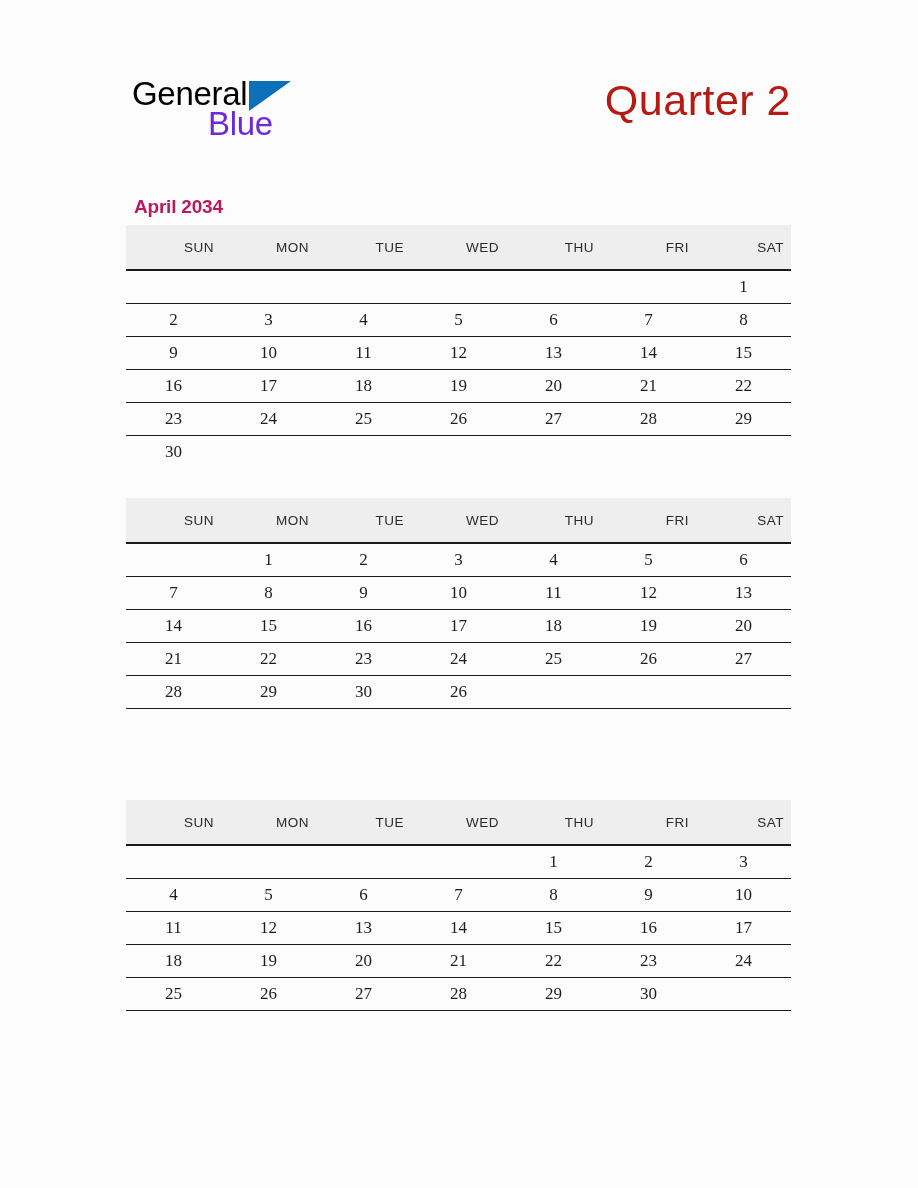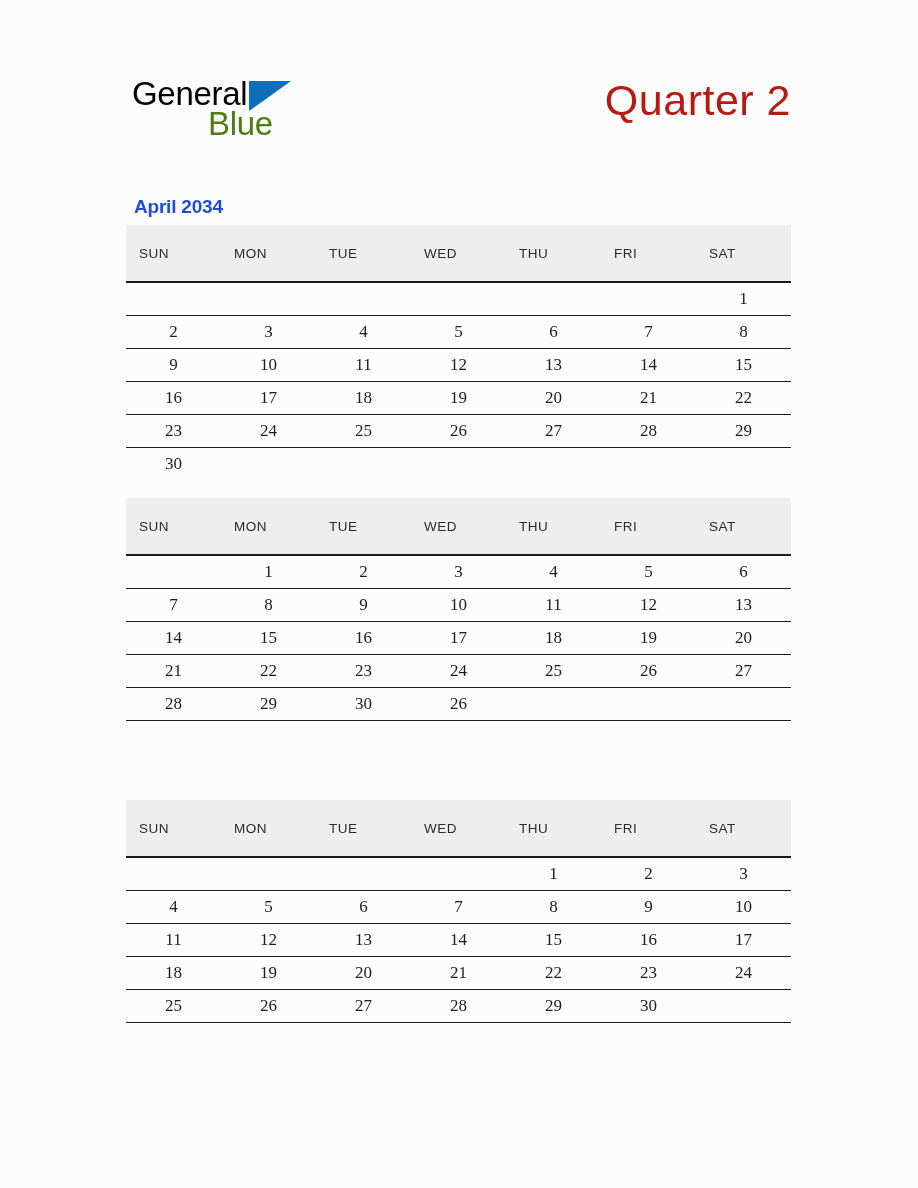--- a/index.html
+++ b/index.html
@@ -66,21 +66,21 @@
     position: relative;
     top: 7px;
   }
   .logo-row2 {
     position: absolute;
     left: 76px;
     top: 30px;
     font-family: "Liberation Sans", sans-serif;
     font-size: 33px;
     font-weight: 400;
-    color: #4d7c0f;
+    color: #6d28d9;
     letter-spacing: -0.3px;
     line-height: 40px;
   }
 
   .quarter-title {
     position: absolute;
     right: 0;
     top: 6px;
     font-family: "Liberation Sans", sans-serif;
     font-size: 43px;
@@ -98,45 +98,45 @@
     width: 665px;
   }
   #month-0 { top: 196px; }
   #month-1 { top: 494px; }
   #month-2 { top: 796px; }
 
   .month-title {
     font-family: "Liberation Sans", sans-serif;
     font-size: 19px;
     font-weight: bold;
-    color: #1d4ed8;
+    color: #be185d;
     letter-spacing: -0.2px;
     height: 25px;
     line-height: 22px;
     padding-left: 8px;
   }
 
   table.cal {
     border-collapse: collapse;
     width: 665px;
     table-layout: fixed;
     margin-top: 4px;
   }
   table.cal th {
     background: #eeeeee;
     font-family: "Liberation Sans", sans-serif;
     font-size: 13.5px;
     font-weight: 400;
     color: #2b2b2b;
     letter-spacing: 0.5px;
     height: 30px;
-    text-align: left;
+    text-align: right;
     border: none;
     border-bottom: 2px solid #1a1a1a;
-    padding: 13px;
+    padding: 7px;
   }
   table.cal td {
     font-family: "Liberation Serif", "DejaVu Serif", serif;
     font-size: 17px;
     color: #1d1d1d;
     height: 32px;
     text-align: center;
     vertical-align: middle;
     border: none;
     border-bottom: 1.6px solid #1a1a1a;

